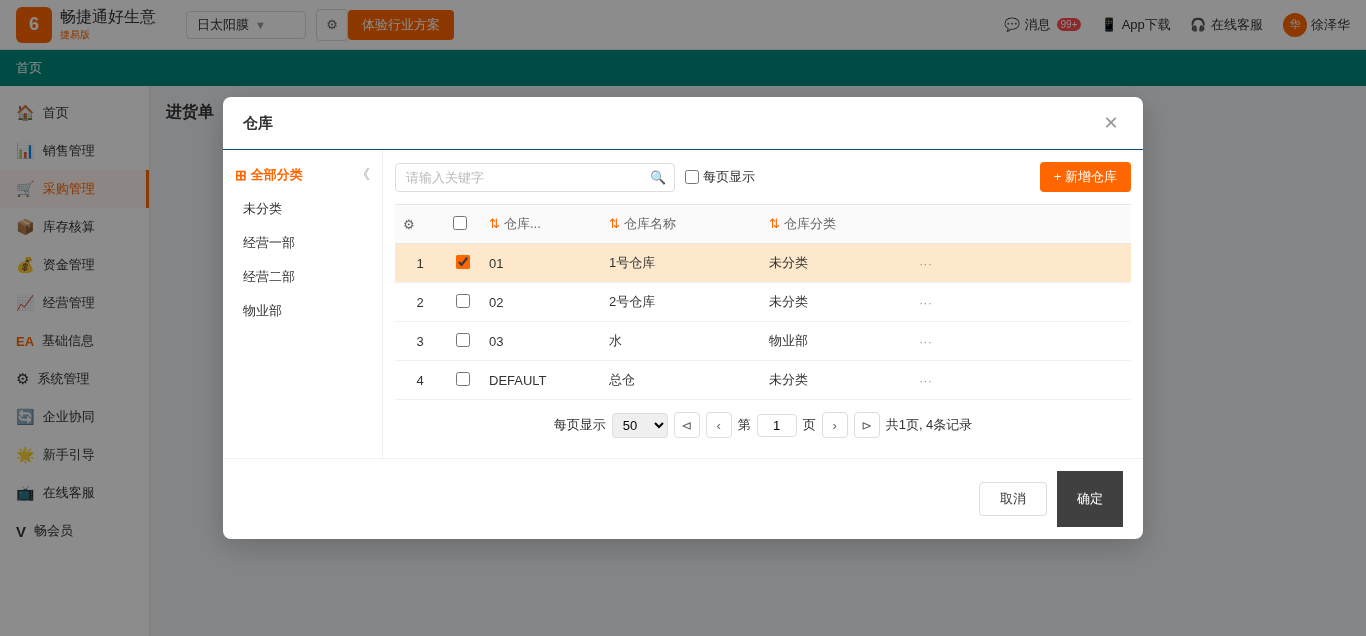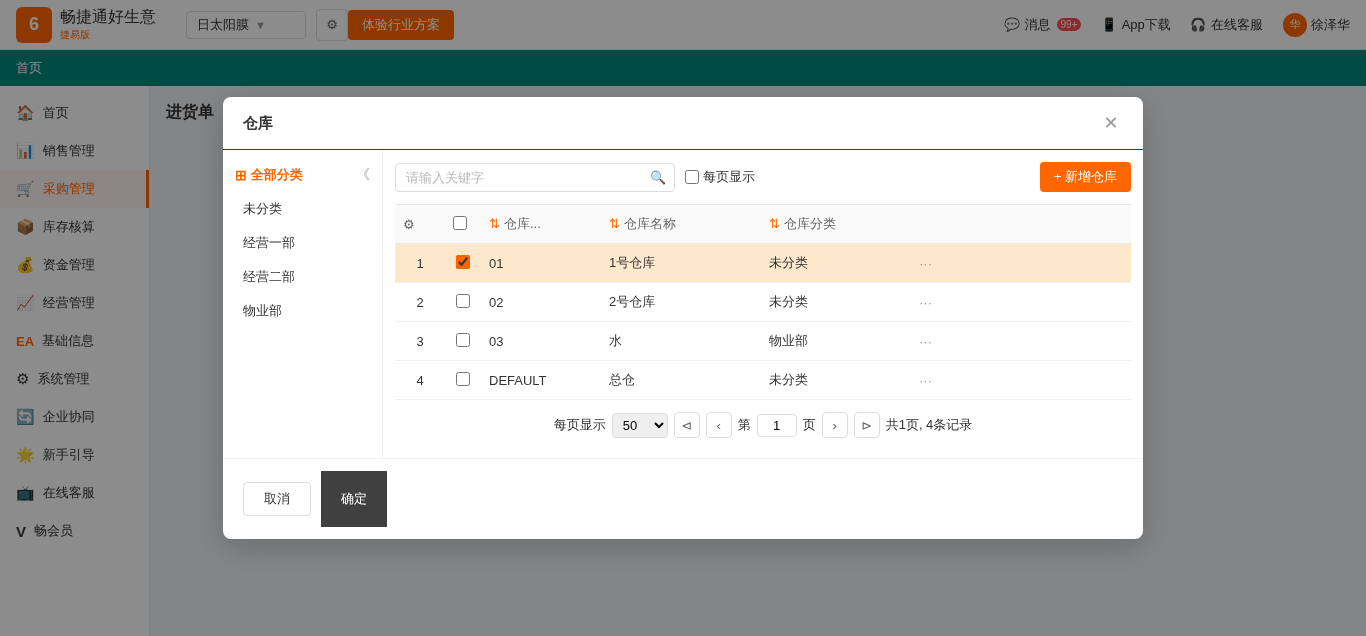--- a/index.html
+++ b/index.html
@@ -249,21 +249,21 @@
     }
     .page-btn {
       width: 26px; height: 26px;
       border: 1px solid #ddd; border-radius: 4px;
       display: flex; align-items: center; justify-content: center;
       cursor: pointer; color: #666; background: #fff;
     }
 
     
     .dialog-footer {
-      display: flex; align-items: center; justify-content: flex-start;
+      display: flex; align-items: center; justify-content: flex-end;
       padding: 12px 20px;
       border-top: 1px solid #f0f0f0;
       gap: 10px;
     }
     .cancel-btn {
       border: 1px solid #ddd; background: #fff;
       border-radius: 4px; padding: 7px 20px;
       font-size: 13px; cursor: pointer; color: #333;
     }
     .confirm-btn {

